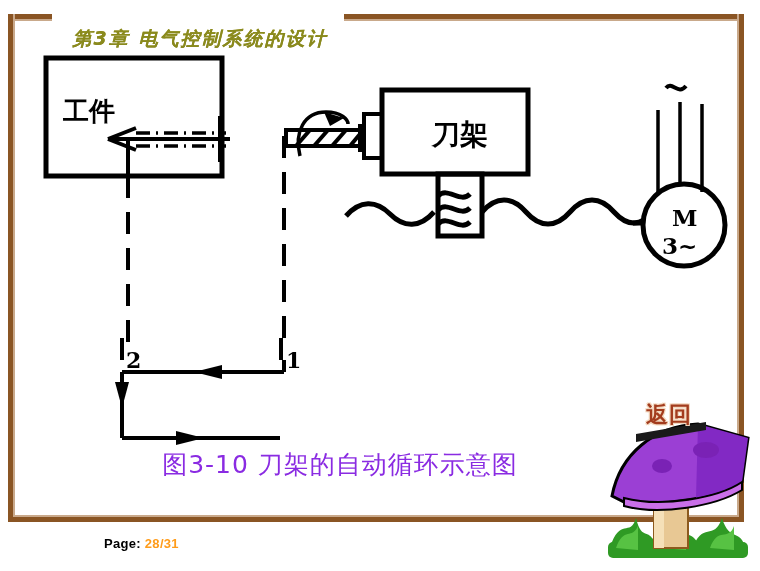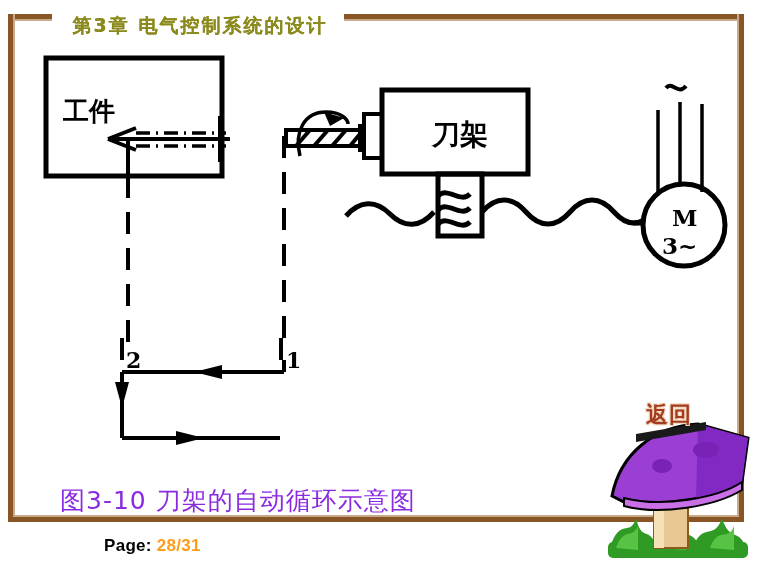--- a/index.html
+++ b/index.html
@@ -41,25 +41,26 @@
     position:absolute;
     left:0;right:0;top:5px;height:2px;
     background:#c9a98b;
   }
   #frame-top-left{ left:8px; width:44px; }
   #frame-top-right{ left:344px; width:400px; }
 
   
   #slide-title{
     position:absolute;
-    left:54px; top:12px;
+    left:54px; top:25px;
     width:292px;
     text-align:center;
     font-family:"DejaVu Sans", sans-serif;
     font-weight:bold;
+    font-style:italic;
     font-size:19px;
     letter-spacing:2px;
     color:#8a8a1d;
     background:linear-gradient(180deg,#b2a93a 0%,#8d8a17 45%,#6e6a0c 100%);
     -webkit-background-clip:text;
     background-clip:text;
     -webkit-text-fill-color:transparent;
     white-space:nowrap;
     line-height:26px;
     text-shadow:0 0 0 #8a8a1d;
@@ -69,34 +70,35 @@
   #diagram{
     position:absolute;
     left:8px; top:20px;
     width:600px; height:470px;
   }
   #diagram svg{display:block;}
 
   
   #figure-caption{
     position:absolute;
-    left:60px; top:484px;
+    left:60px; top:448px;
     width:560px;
+    text-align:center;
     font-family:"DejaVu Sans", sans-serif;
     font-size:25px;
     color:#8a2be2;
     letter-spacing:1px;
     white-space:nowrap;
   }
 
   
   #page-indicator{
     position:absolute;
     left:104px; top:536px;
-    font-size:17px;
+    font-size:13px;
     font-weight:bold;
     color:#000000;
     letter-spacing:0.3px;
     text-align:center;
   }
   #page-indicator .page-value{ color:#ff9c1a; }
 
   
   #return-button{
     position:absolute;

